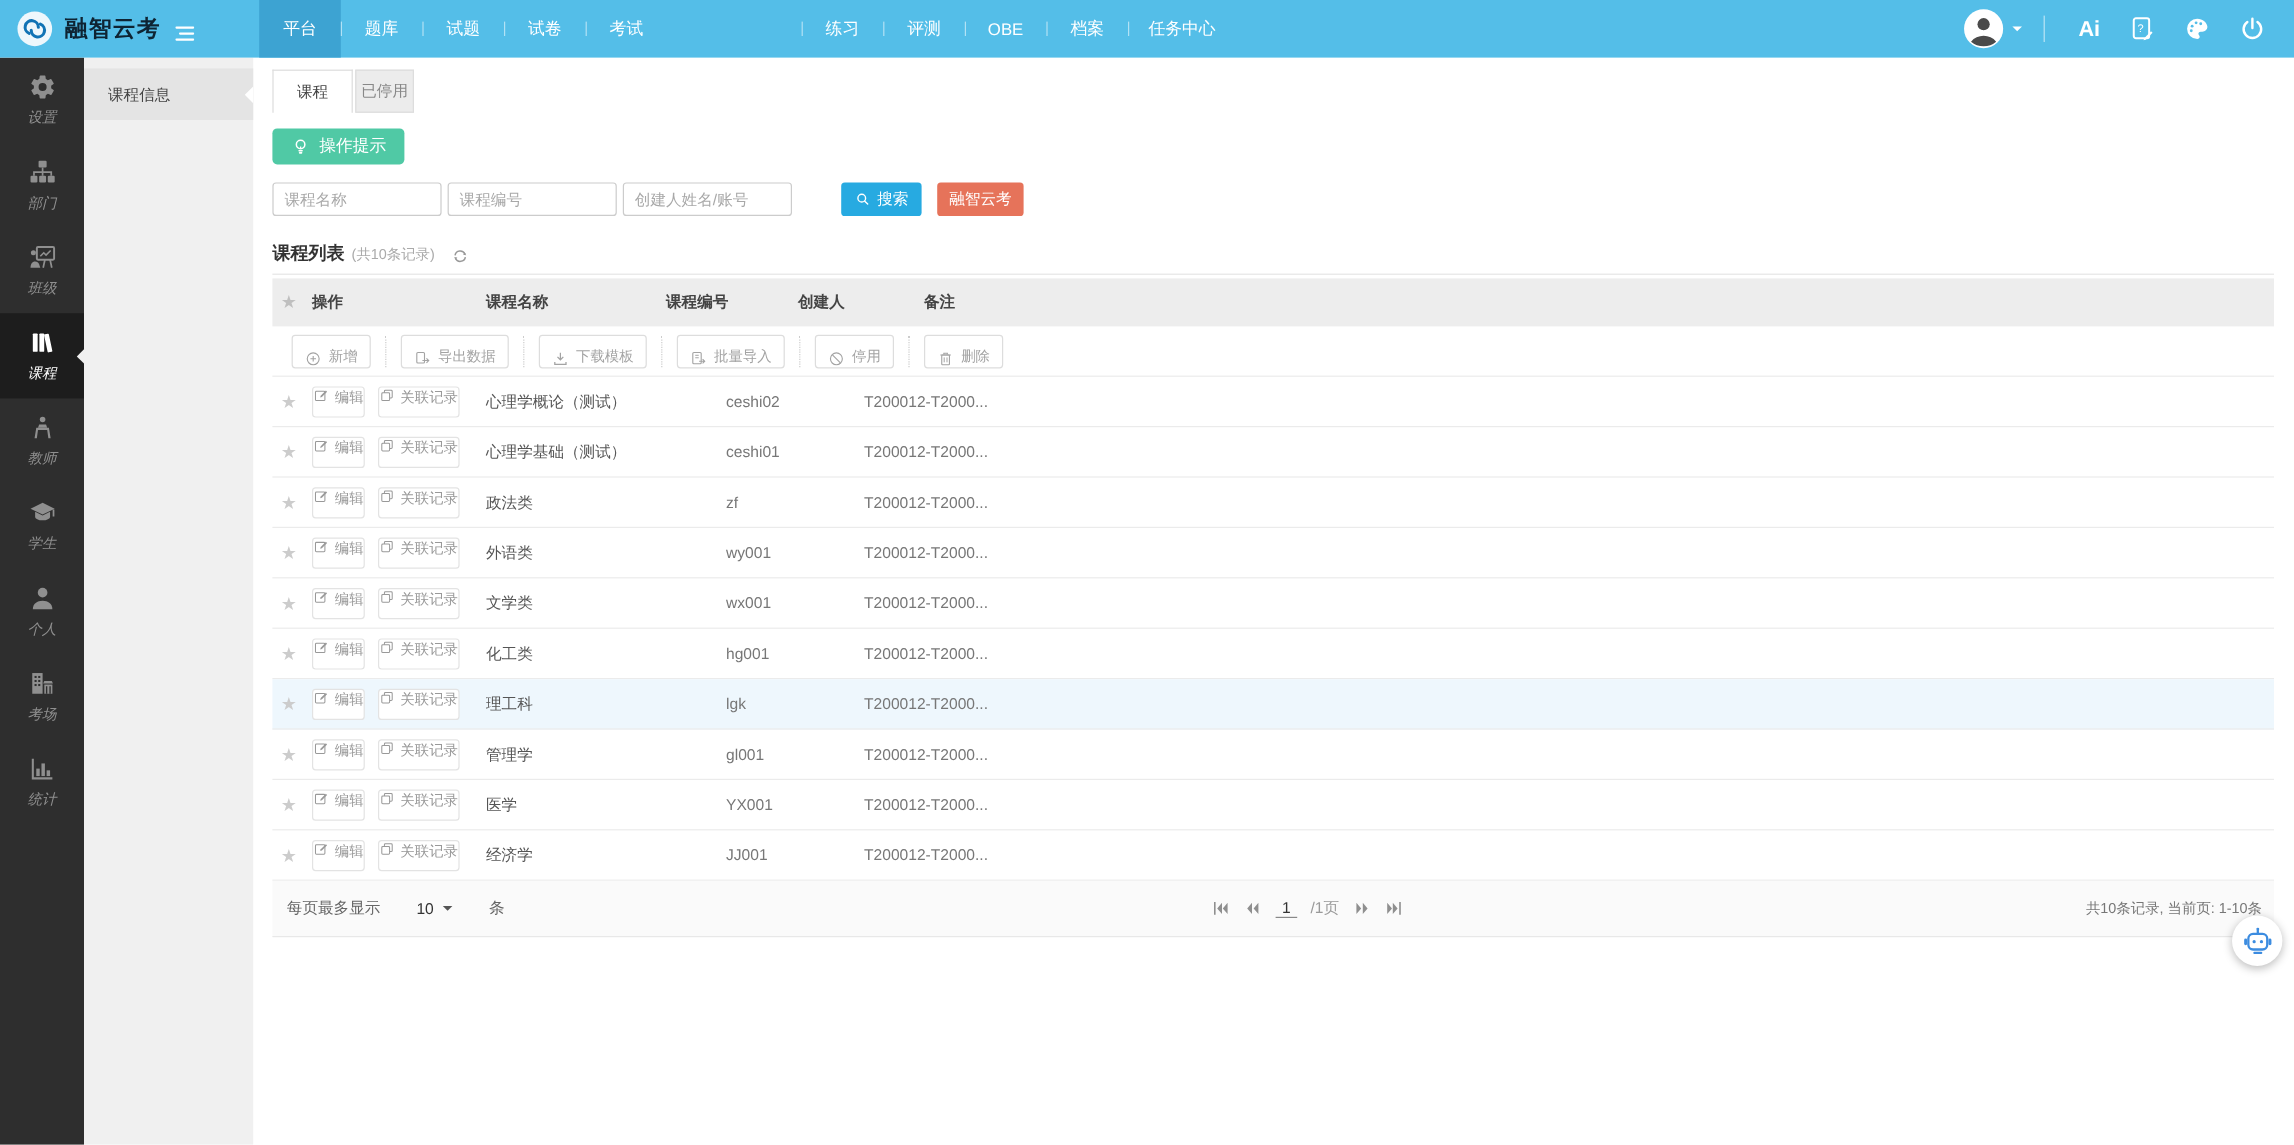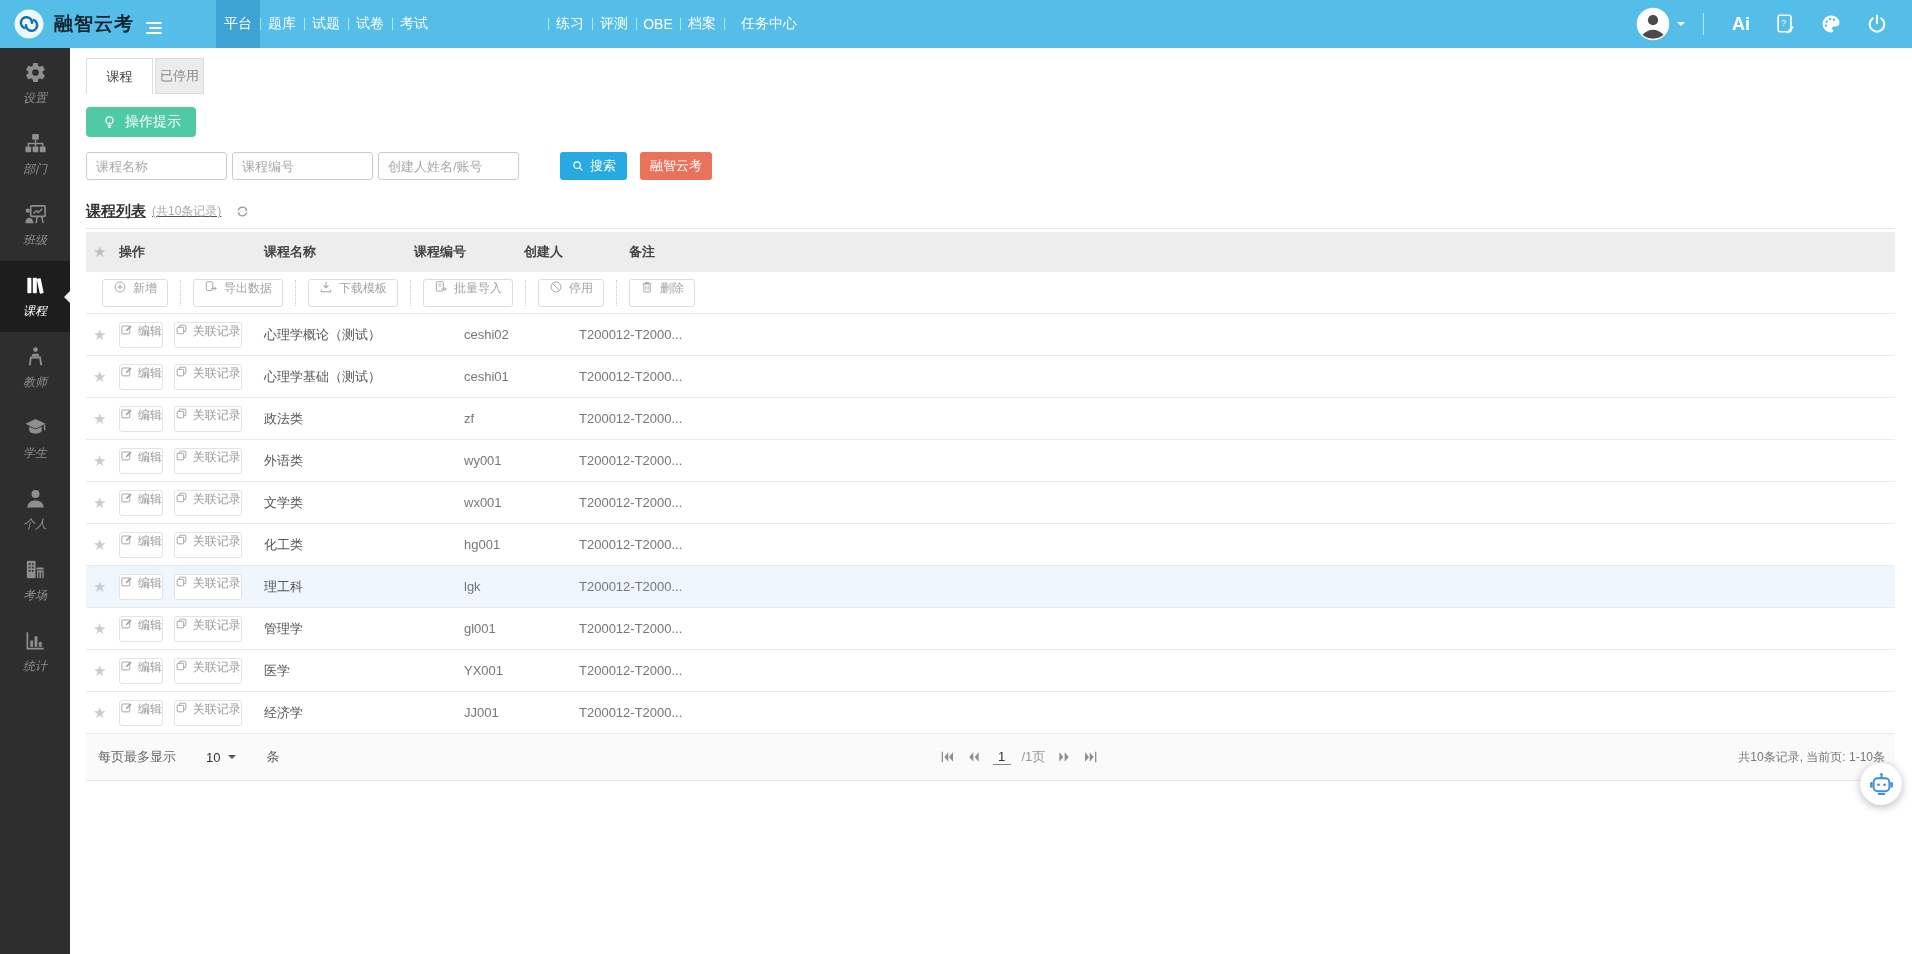--- a/index.html
+++ b/index.html
@@ -11,21 +11,21 @@
   }
   svg { display:block; }
 
   
   .topbar { height:48px; background:#54bee8; display:flex; align-items:stretch; position:relative; }
   .brand { width:216px; flex:none; display:flex; align-items:center; padding-left:12px; position:relative; }
   .brand-logo { width:34px; height:34px; }
   .brand-name { font-size:19px; font-weight:bold; color:#0e2433; margin-left:8px; letter-spacing:1px; white-space:nowrap; }
   .collapse-btn { position:absolute; left:146px; top:21px; width:16px; height:14px; cursor:pointer; }
   .topnav { display:flex; align-items:stretch; }
-  .topnav .nav-item { width:44px; display:flex; align-items:center; justify-content:center; color:#fff; font-size:14px; position:relative; cursor:pointer; white-space:nowrap; }
+  .topnav .nav-item { width:68px; display:flex; align-items:center; justify-content:center; color:#fff; font-size:14px; position:relative; cursor:pointer; white-space:nowrap; }
   .topnav .nav-item.wide { width:90px; }
   .topnav .nav-item.gap { margin-left:112px; }
   .topnav .nav-item + .nav-item::before { content:""; position:absolute; left:0; top:18px; height:12px; width:1px; background:rgba(255,255,255,.55); }
   .topnav .nav-item.gap::before { content:""; position:absolute; left:0; top:18px; height:12px; width:1px; background:rgba(255,255,255,.55); }
   .topnav .nav-item.active { background:#3da3d2; }
   .topbar-right { position:absolute; right:0; top:0; height:48px; display:flex; align-items:center; padding-right:12px; }
   .avatar { width:34px; height:34px; border-radius:50%; cursor:pointer; }
   .tb-caret { width:0; height:0; border:4px solid transparent; border-top-color:#fff; margin:4px 0 0 7px; cursor:pointer; }
   .tb-divider { width:1px; height:22px; background:rgba(255,255,255,.6); margin:0 16px 0 18px; }
   .ai-label { color:#fff; font-size:18px; font-weight:bold; margin:0 12px; cursor:pointer; }
@@ -61,29 +61,29 @@
 
   
   .search-row { margin-top:15px; display:flex; align-items:center; }
   .inp { width:141px; height:28px; border:1px solid #ccc; border-radius:3px; padding:0 9px; font-size:13px; color:#555; margin-right:5px; outline:none; background:#fff; }
   .inp::placeholder { color:#a8a8a8; }
   .btn-search { margin-left:36px; height:28px; background:#27aae1; border:none; border-radius:3px; color:#fff; font-size:13px; display:inline-flex; align-items:center; gap:5px; padding:0 11px; cursor:pointer; }
   .btn-search svg { width:14px; height:14px; }
   .btn-clear { margin-left:13px; height:28px; background:#e6735a; border:none; border-radius:3px; color:#fff; font-size:13px; padding:0 10px; cursor:pointer; }
 
   
-  .list-head { margin-top:22px; padding-bottom:7px; border-bottom:1px solid #e5e5e5; display:flex; align-items:center;text-decoration:underline; }
+  .list-head { margin-top:22px; padding-bottom:7px; border-bottom:1px solid #e5e5e5; display:flex; align-items:flex-end; }
   .list-title { font-size:15px; font-weight:bold; color:#333; }
   .list-count { font-size:12px; color:#aaa; margin-left:6px; }
   .refresh { margin-left:14px; width:15px; height:15px; color:#999; cursor:pointer; }
 
   
   .thead { margin-top:3px; display:grid; grid-template-columns:33px 145px 150px 110px 105px 1fr; height:40px; align-items:center; background:#ededed; font-weight:bold; color:#444; font-size:13px; }
   .toolbar-row { height:42px; display:flex; align-items:center; border-bottom:1px solid #ebebeb; padding-left:16px; }
-  .tb-btn { height:28px; padding:0 10px; display:inline-flex; align-items:flex-start; gap:6px; background:#fff; border:1px solid #ddd; border-radius:3px; color:#a3a3a3; font-size:12px; cursor:pointer; white-space:nowrap; }
+  .tb-btn { height:28px; padding:0 10px; display:inline-flex; align-items:flex-end; gap:6px; background:#fff; border:1px solid #ddd; border-radius:3px; color:#a3a3a3; font-size:12px; cursor:pointer; white-space:nowrap; }
   .tb-btn svg { width:14px; height:14px; }
   .tsep { border-left:1px dotted #ccc; height:26px; margin:0 12px; }
 
   .trow { display:grid; grid-template-columns:33px 145px 200px 115px 170px 1fr; height:42px; align-items:center; border-bottom:1px solid #ebebeb; font-size:13px; }
   .trow.hl { background:#eef7fd; }
   .c-star { padding-left:7px; }
   .star { color:#ccc; font-size:15px; cursor:pointer; }
   .thead .star { color:#bfbfbf; }
   .mini-btn { height:26px; padding:0 0; display:inline-flex; align-items:flex-start; gap:5px; background:#fff; border:1px solid #e3e3e3; border-radius:3px; color:#999; font-size:12px; cursor:pointer; margin-right:7px; white-space:nowrap; }
   .mini-btn svg { width:13px; height:13px; }
@@ -247,20 +247,25 @@
       <svg viewBox="0 0 24 24">
         <path d="M3.5 3.5v17h17" fill="none" stroke="currentColor" stroke-width="1.8"></path>
         <rect x="6.5" y="12" width="3" height="6.5" fill="currentColor"></rect>
         <rect x="11" y="7.5" width="3" height="11" fill="currentColor"></rect>
         <rect x="15.5" y="13.5" width="3" height="5" fill="currentColor"></rect>
       </svg>
       <span class="side-label">统计</span>
     </div>
   </aside>
 
+  <aside class="subsidebar">
+    <div class="sub-item">
+      <span>课程信息</span>
+    </div>
+  </aside>
 
   <main class="main">
     <div class="page-header">
       <div class="tab active">课程</div>
       <div class="tab inactive">已停用</div>
     </div>
 
     <button class="tip-btn">
       <svg viewBox="0 0 24 24">
         <circle cx="12" cy="9" r="5" fill="none" stroke="#fff" stroke-width="1.8"></circle>

